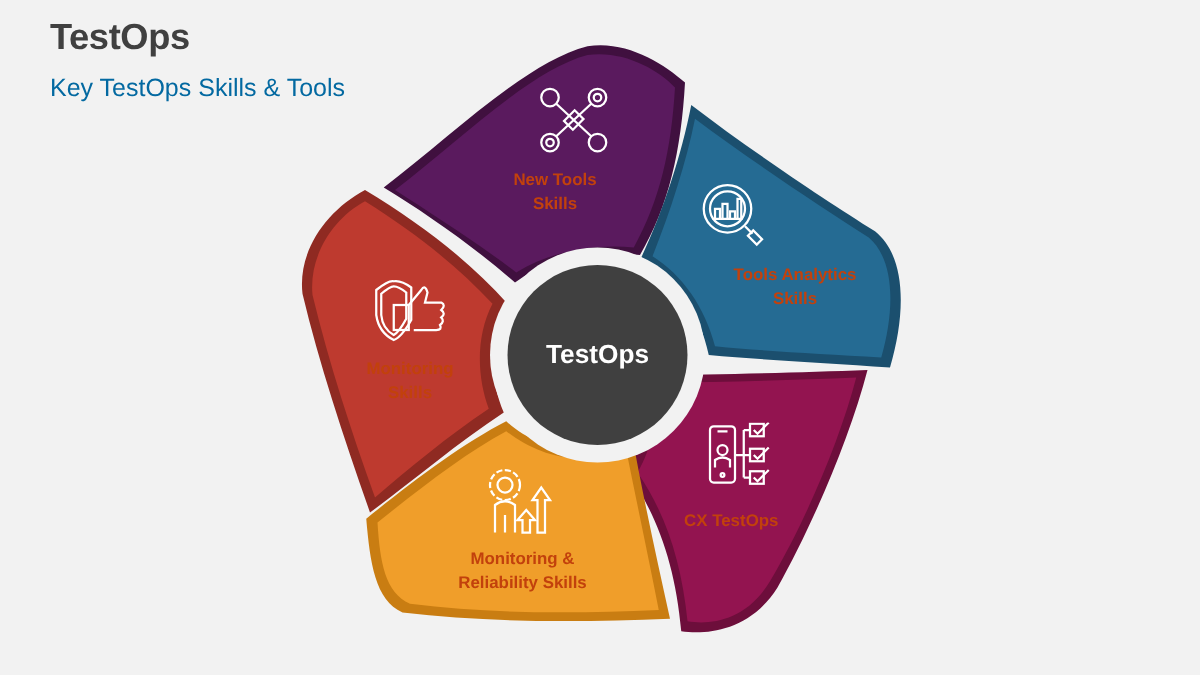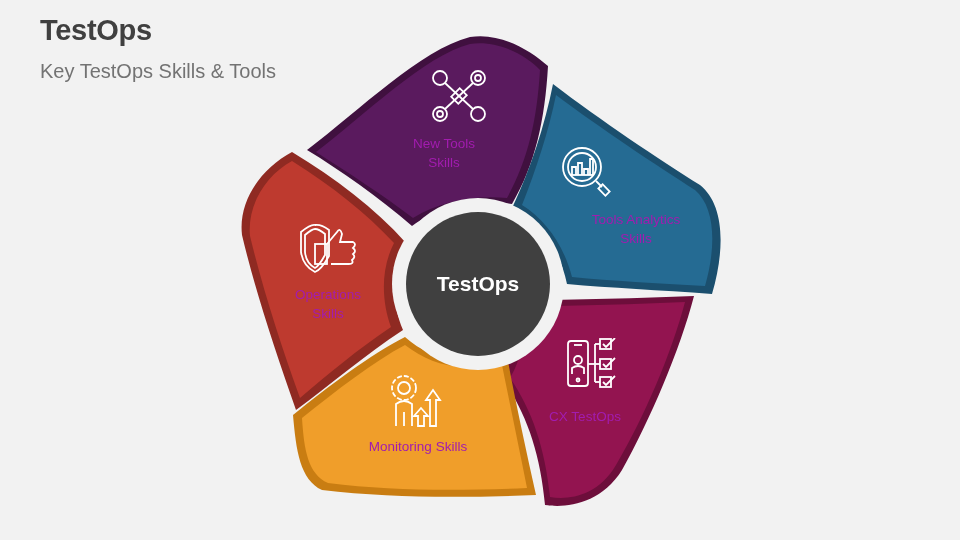--- a/index.html
+++ b/index.html
@@ -1,21 +1,21 @@
 <!DOCTYPE html>
 <html><head>
 <meta charset="utf-8">
 <style>
   html, body { margin:0; padding:0; }
   body { width:960px; height:540px; background:#f2f2f2; position:relative; overflow:hidden;
          font-family:"Liberation Sans", "DejaVu Sans", sans-serif; }
   .title { position:absolute; left:40px; top:14px; font-size:29px; font-weight:bold; color:#404040; letter-spacing:-0.3px; }
-  .subtitle { position:absolute; left:40px; top:60px; font-size:20px; color:#737373; }
+  .subtitle { position:absolute; left:40px; top:60px; font-size:20px; color:#0369a1; }
   svg.diagram { position:absolute; left:0; top:0; }
-  .label { position:absolute; color:#a21caf; font-size:13.5px; font-weight:normal; text-align:center; line-height:19px; transform:translateX(-50%); white-space:nowrap; }
+  .label { position:absolute; color:#c2410c; font-size:13.5px; font-weight:bold; text-align:center; line-height:19px; transform:translateX(-50%); white-space:nowrap; }
   .center-label { position:absolute; left:478px; top:272px; transform:translateX(-50%); color:#fff; font-size:21px; font-weight:bold; }
   .icon { position:absolute; }
 </style>
 </head>
 <body>
 
 <div class="title">TestOps</div>
 <div class="subtitle">Key TestOps Skills &amp; Tools</div>
 
 <svg class="diagram" width="960" height="540" viewBox="0 0 960 540">
@@ -124,18 +124,19 @@
   <div>Skills</div>
 </div>
 <div class="label" style="left:636px;top:210px">
   <div>Tools Analytics</div>
   <div>Skills</div>
 </div>
 <div class="label" style="left:585px;top:407px">
   <div>CX TestOps</div>
 </div>
 <div class="label" style="left:418px;top:437px">
-  <div>Monitoring Skills</div>
+  <div>Monitoring &amp;</div>
+  <div>Reliability Skills</div>
 </div>
 <div class="label" style="left:328px;top:285px">
-  <div>Operations</div>
+  <div>Monitoring</div>
   <div>Skills</div>
 </div>
 
 </body></html>

